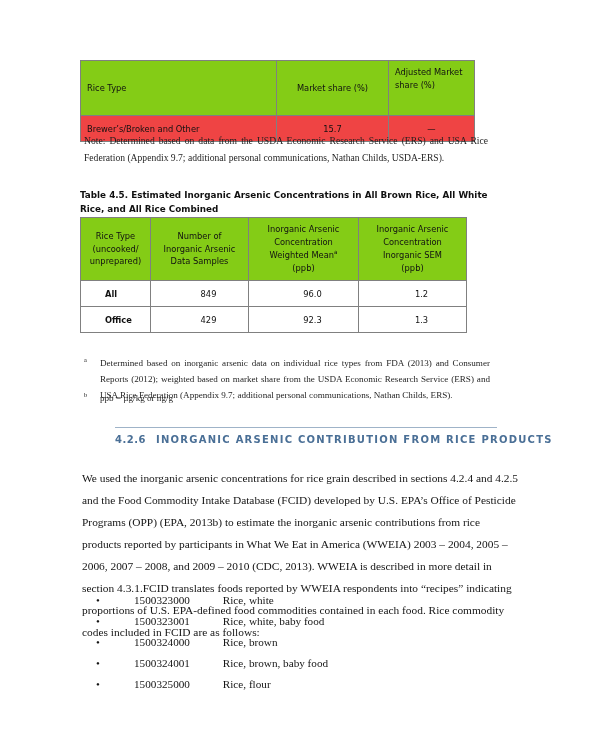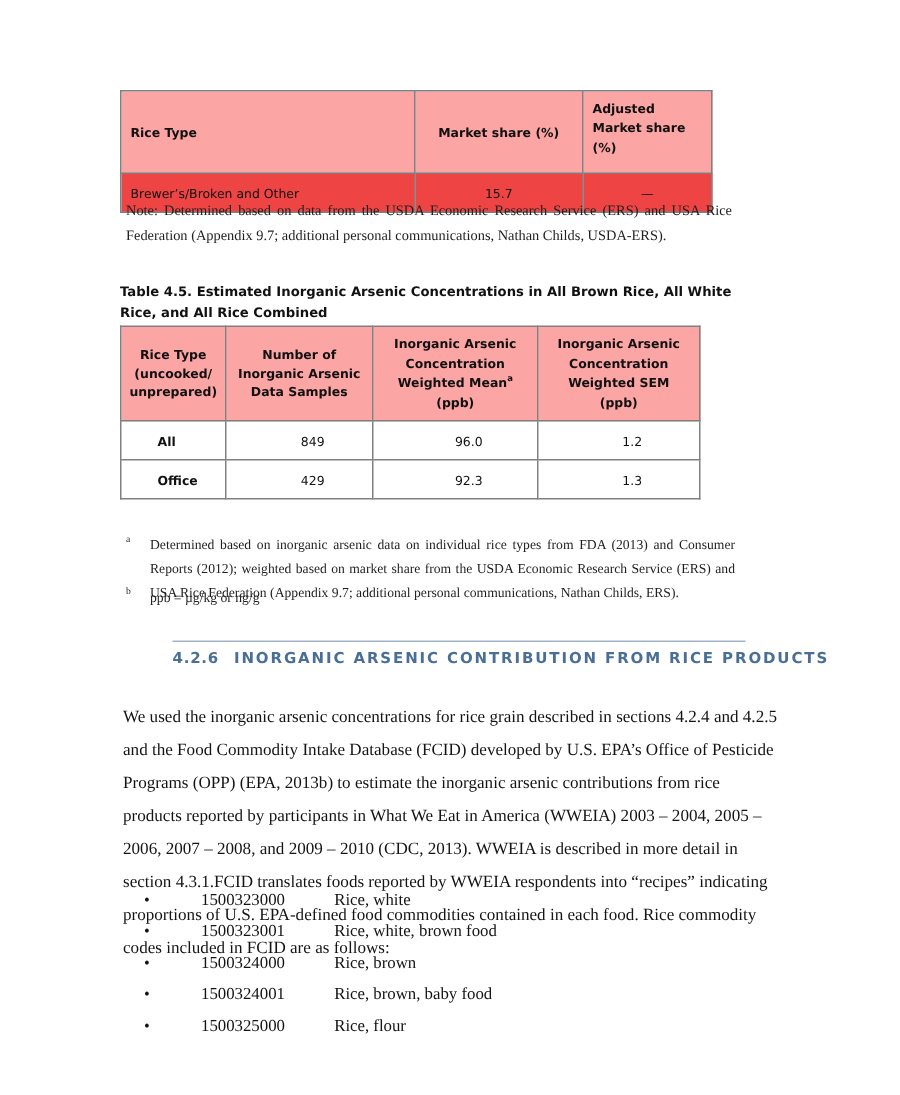--- a/index.html
+++ b/index.html
@@ -29,22 +29,22 @@
     font-family: "DejaVu Sans", sans-serif;
     font-size: 8.3px;
     color: #111111;
   }
   .doc-table td, .doc-table th {
     border: 1px solid #808080;
     padding: 4px 6px;
     vertical-align: middle;
   }
   .doc-table thead th {
-    background: #fca5a5;
-    font-weight: bold;
+    background: #84cc16;
+    font-weight: normal;
     text-align: center;
     line-height: 1.55;
   }
 
   
   .t1-wrap {
     position: absolute;
     left: 80px;
     top: 60px;
     width: 394px;
@@ -276,21 +276,21 @@
           </th>
           <th>
             <span>Inorganic Arsenic</span><br>
             <span>Concentration</span><br>
             <span>Weighted Mean</span><sup>a</sup><br>
             <span>(ppb)</span>
           </th>
           <th>
             <span>Inorganic Arsenic</span><br>
             <span>Concentration</span><br>
-            <span>Weighted SEM</span><br>
+            <span>Inorganic SEM</span><br>
             <span>(ppb)</span>
           </th>
         </tr>
       </thead>
       <tbody>
         <tr>
           <td class="v-rice">All</td>
           <td>849</td>
           <td>96.0</td>
           <td>1.2</td>
@@ -322,21 +322,21 @@
 
   <ul id="commodity-code-list">
     <li>
       <span class="bullet">•</span>
       <span class="code">1500323000</span>
       <span>Rice, white</span>
     </li>
     <li>
       <span class="bullet">•</span>
       <span class="code">1500323001</span>
-      <span>Rice, white, brown food</span>
+      <span>Rice, white, baby food</span>
     </li>
     <li>
       <span class="bullet">•</span>
       <span class="code">1500324000</span>
       <span>Rice, brown</span>
     </li>
     <li>
       <span class="bullet">•</span>
       <span class="code">1500324001</span>
       <span>Rice, brown, baby food</span>

